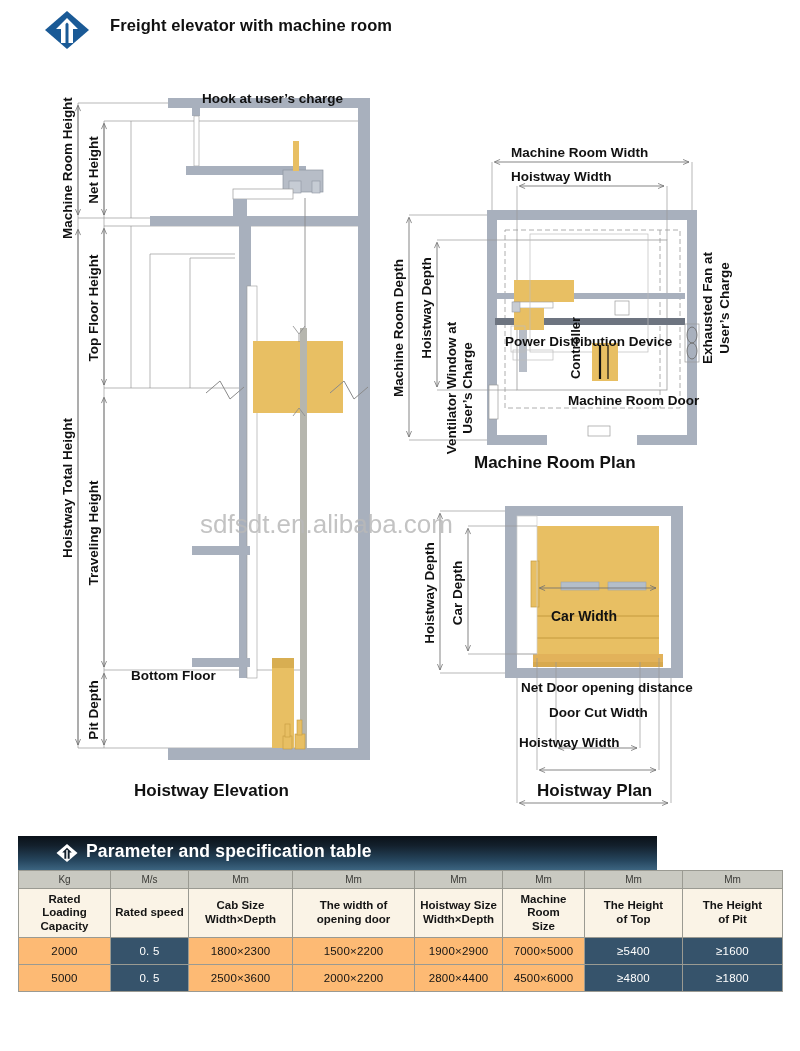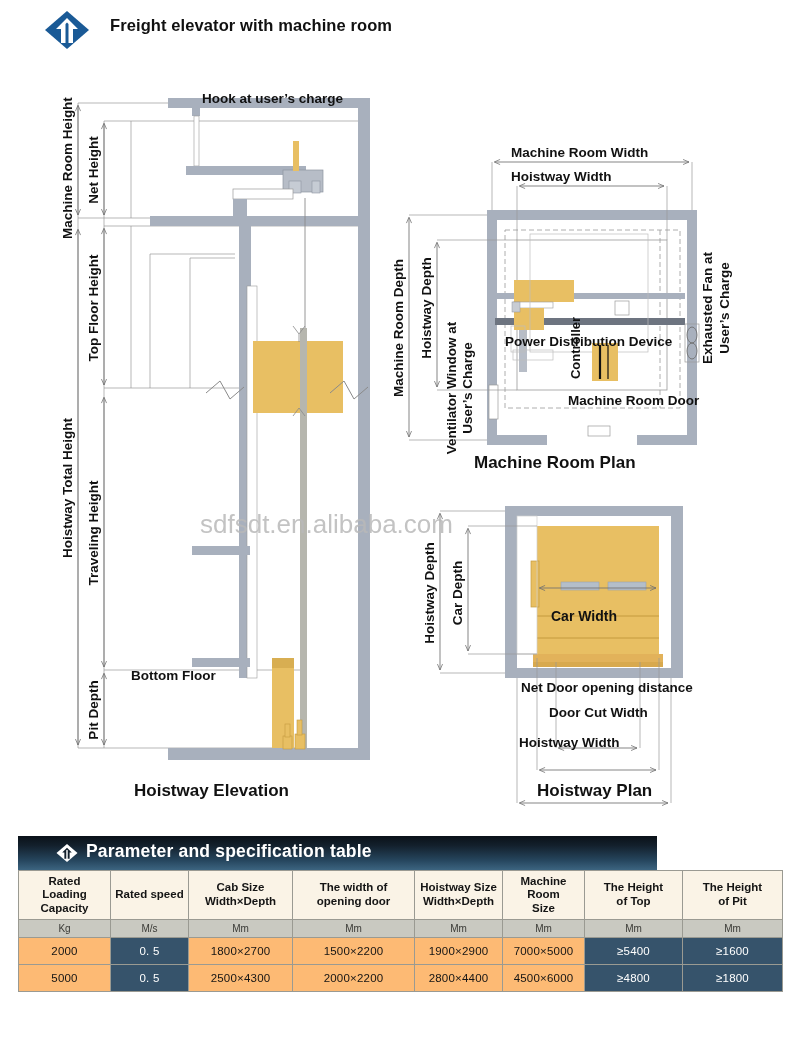--- a/index.html
+++ b/index.html
@@ -326,55 +326,55 @@
       <col style="width:78px">
       <col style="width:104px">
       <col style="width:122px">
     <col style="width:88px">
       <col style="width:82px">
       <col style="width:98px">
       <col style="width:100px">
   </colgroup>
   <thead>
     <tr>
+      <td class="unit">Kg</td>
+      <td class="unit">M/s</td>
+      <td class="unit">Mm</td>
+      <td class="unit">Mm</td>
+      <td class="unit">Mm</td>
+      <td class="unit">Mm</td>
+      <td class="unit">Mm</td>
+      <td class="unit">Mm</td>
+    </tr>
+    <tr>
       <th class="head"><span>Rated</span><br><span>Loading</span><br><span>Capacity</span></th>
       <th class="head"><span>Rated speed</span></th>
       <th class="head"><span>Cab Size</span><br><span>Width×Depth</span></th>
       <th class="head"><span>The width of</span><br><span>opening door</span></th>
       <th class="head"><span>Hoistway Size</span><br><span>Width×Depth</span></th>
       <th class="head"><span>Machine Room</span><br><span>Size</span></th>
       <th class="head"><span>The Height</span><br><span>of Top</span></th>
       <th class="head"><span>The Height</span><br><span>of Pit</span></th>
     </tr>
-    <tr>
-      <td class="unit">Kg</td>
-      <td class="unit">M/s</td>
-      <td class="unit">Mm</td>
-      <td class="unit">Mm</td>
-      <td class="unit">Mm</td>
-      <td class="unit">Mm</td>
-      <td class="unit">Mm</td>
-      <td class="unit">Mm</td>
-    </tr>
   </thead>
   <tbody>
     <tr>
       <td class="cell">2000</td>
       <td class="cell dark">0. 5</td>
-      <td class="cell">1800×2700</td>
+      <td class="cell">1800×2300</td>
       <td class="cell">1500×2200</td>
       <td class="cell">1900×2900</td>
       <td class="cell">7000×5000</td>
       <td class="cell dark">≥5400</td>
       <td class="cell dark">≥1600</td>
     </tr>
     <tr>
       <td class="cell">5000</td>
       <td class="cell dark">0. 5</td>
-      <td class="cell">2500×4300</td>
+      <td class="cell">2500×3600</td>
       <td class="cell">2000×2200</td>
       <td class="cell">2800×4400</td>
       <td class="cell">4500×6000</td>
       <td class="cell dark">≥4800</td>
       <td class="cell dark">≥1800</td>
     </tr>
   </tbody>
 </table>
 
 </body></html>

